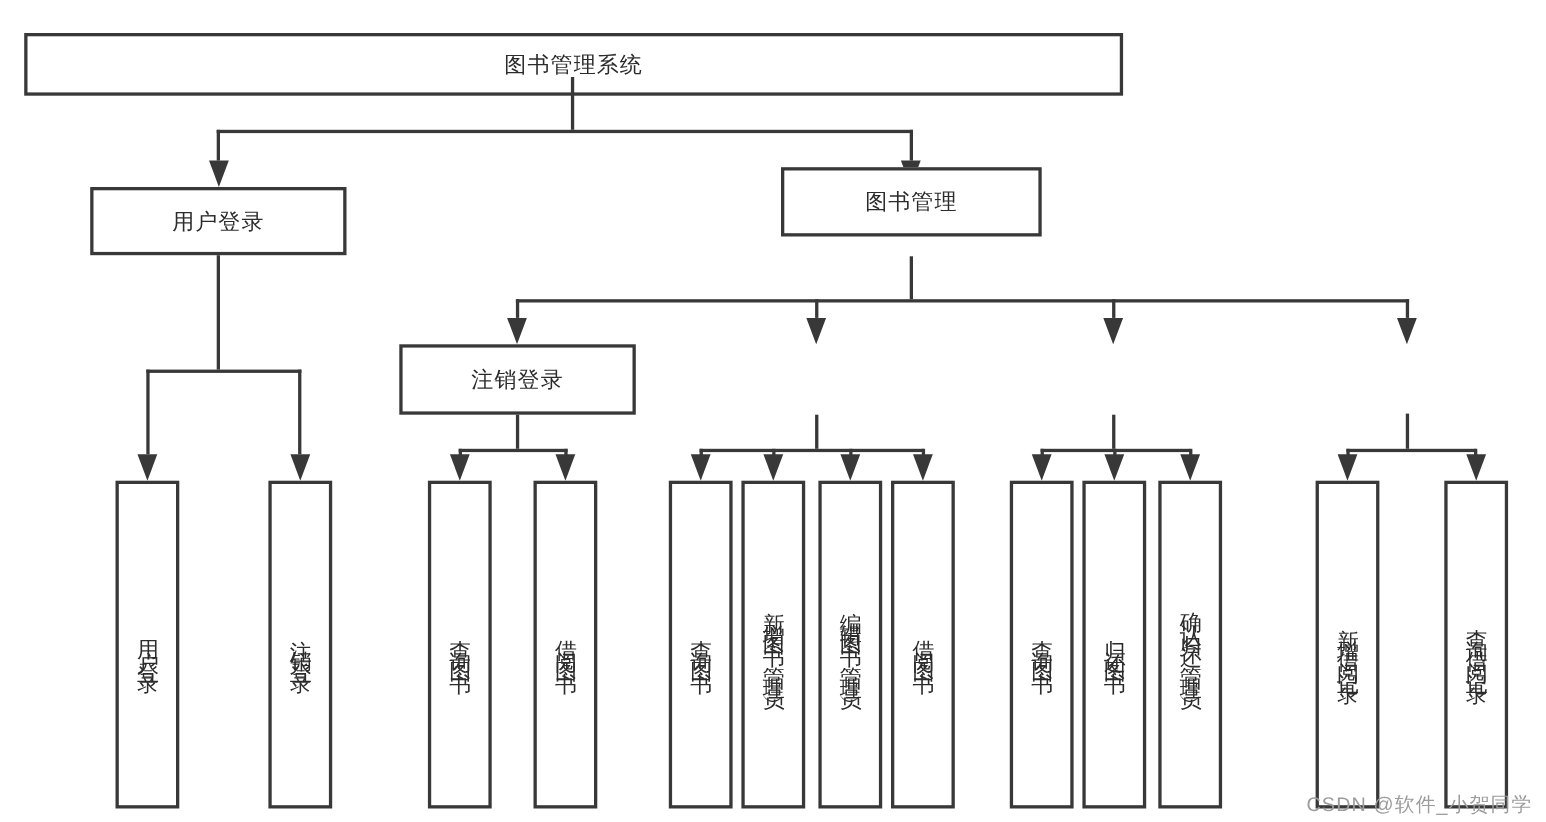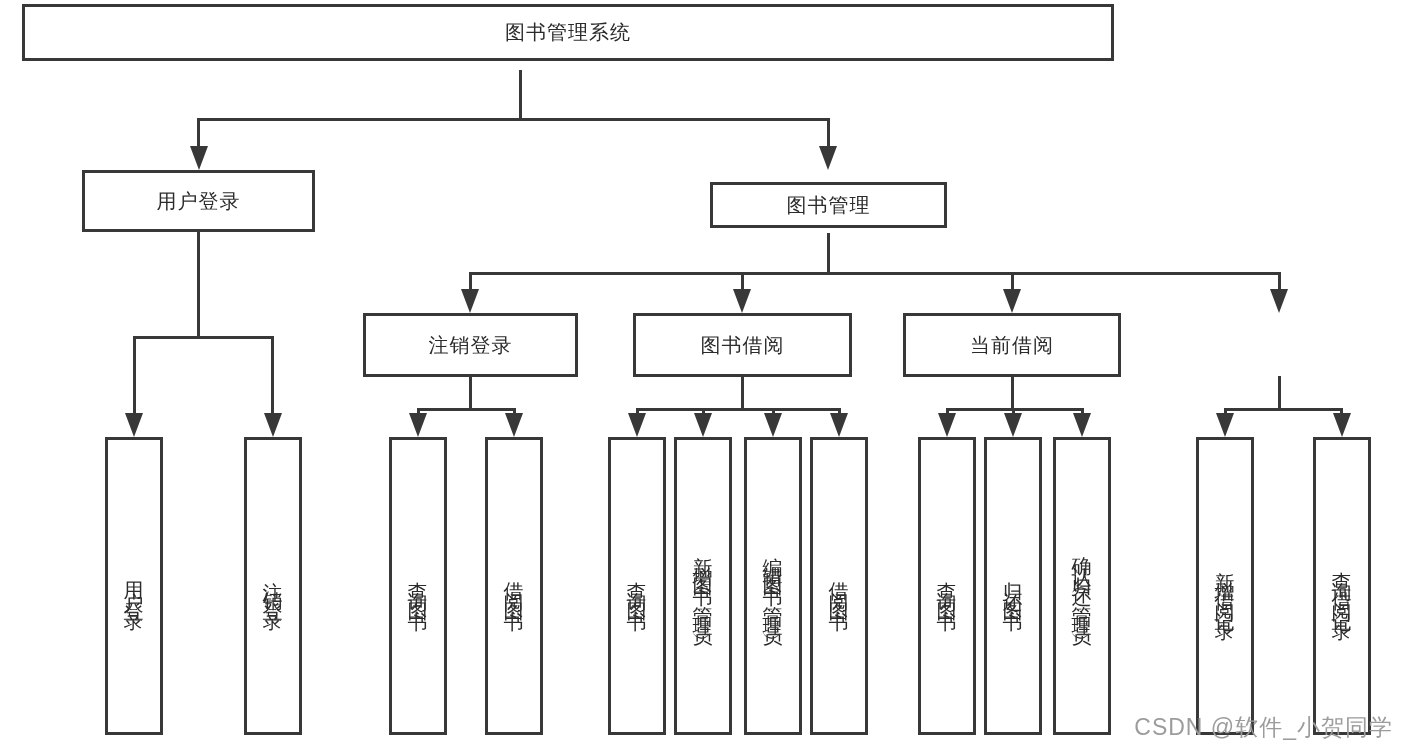--- a/index.html
+++ b/index.html
@@ -42,47 +42,47 @@
     position:absolute;
     width:0;height:0;
     border-left:9px solid transparent;
     border-right:9px solid transparent;
     border-top:24px solid var(--line);
   }
   .watermark{
     position:absolute;
     right:12px;
     bottom:4px;
-    font-size:23px;
+    font-size:18px;
     color:var(--watermark);
     letter-spacing:1px;
     white-space:nowrap;
     margin-left:33px;
   }
 </style>
 </head>
 <body>
 
 <div class="canvas">
 
-  <div class="box" style="left:22px;top:4px;width:1092px;height:57px">
+  <div class="box" style="left:22px;top:30px;width:999px;height:57px">
     <span>图书管理系统</span>
   </div>
 
   <div class="vline" style="left:519px;top:70px;height:48px"></div>
   <div class="hline" style="left:197px;top:118px;width:633px"></div>
   <div class="vline" style="left:197px;top:118px;height:28px"></div>
   <div class="arrow" style="left:190px;top:146px"></div>
   <div class="vline" style="left:827px;top:118px;height:28px"></div>
   <div class="arrow" style="left:819px;top:146px"></div>
 
   <div class="box" style="left:82px;top:170px;width:233px;height:62px">
     <span>用户登录</span>
   </div>
-  <div class="box" style="left:710px;top:182px;width:237px;height:46px">
+  <div class="box" style="left:710px;top:152px;width:237px;height:63px">
     <span>图书管理</span>
   </div>
 
   <div class="vline" style="left:197px;top:232px;height:104px"></div>
   <div class="hline" style="left:133px;top:336px;width:141px"></div>
   <div class="vline" style="left:133px;top:336px;height:77px"></div>
   <div class="arrow" style="left:125px;top:413px"></div>
   <div class="vline" style="left:271px;top:336px;height:77px"></div>
   <div class="arrow" style="left:264px;top:413px"></div>
 
@@ -92,26 +92,20 @@
   <div class="arrow" style="left:461px;top:289px"></div>
   <div class="vline" style="left:741px;top:272px;height:17px"></div>
   <div class="arrow" style="left:733px;top:289px"></div>
   <div class="vline" style="left:1011px;top:272px;height:17px"></div>
   <div class="arrow" style="left:1003px;top:289px"></div>
   <div class="vline" style="left:1278px;top:272px;height:17px"></div>
   <div class="arrow" style="left:1270px;top:289px"></div>
 
   <div class="box" style="left:363px;top:313px;width:215px;height:64px">
     <span>注销登录</span>
-  </div>
-  <div class="box" style="left:633px;top:313px;width:219px;height:64px">
-    <span>图书借阅</span>
-  </div>
-  <div class="box" style="left:903px;top:313px;width:218px;height:64px">
-    <span>当前借阅</span>
   </div>
 
   <div class="vline" style="left:469px;top:377px;height:31px"></div>
   <div class="hline" style="left:417px;top:408px;width:99px"></div>
   <div class="vline" style="left:417px;top:408px;height:7px"></div>
   <div class="arrow" style="left:409px;top:413px"></div>
   <div class="vline" style="left:513px;top:408px;height:7px"></div>
   <div class="arrow" style="left:505px;top:413px"></div>
 
   <div class="vline" style="left:741px;top:377px;height:31px"></div>

